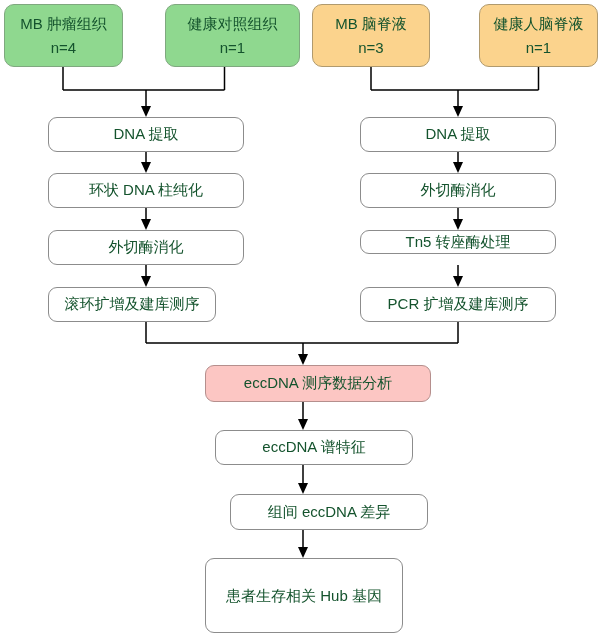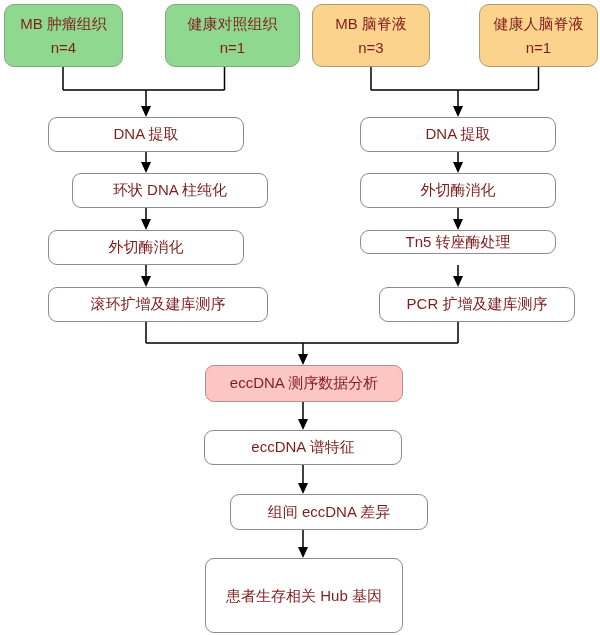--- a/index.html
+++ b/index.html
@@ -23,21 +23,21 @@
   .box {
     position: absolute;
     box-sizing: border-box;
     display: flex;
     align-items: center;
     justify-content: center;
     text-align: center;
     border: 1.5px solid #8c8c8c;
     border-radius: 9px;
     background: #ffffff;
-    color: #7f1d1d;
+    color: #14532d;
     font-size: 15px;
     line-height: 1.25;
   }
   .src {
     flex-direction: column;
     border-radius: 10px;
     line-height: 1.55;
   }
   .green  { background: #8fd88f; border-color: #7fa87f; }
   .yellow { background: #fbd38d; border-color: #b09a6e; }
@@ -94,31 +94,31 @@
   <div class="box src yellow" style="left:312px; top:4px; width:118px; height:63px;">
     <div>MB 脑脊液</div>
     <div>n=3</div>
   </div>
   <div class="box src yellow" style="left:479px; top:4px; width:119px; height:63px;">
     <div>健康人脑脊液</div>
     <div>n=1</div>
   </div>
 
   <div class="box" style="left:48px; top:117px; width:196px; height:35px;">DNA 提取</div>
-  <div class="box" style="left:48px; top:173px; width:196px; height:35px;margin-left:24px;">环状 DNA 柱纯化</div>
+  <div class="box" style="left:48px; top:173px; width:196px; height:35px;">环状 DNA 柱纯化</div>
   <div class="box" style="left:48px; top:230px; width:196px; height:35px;">外切酶消化</div>
-  <div class="box" style="left:48px; top:287px; width:220px; height:35px;">滚环扩增及建库测序</div>
+  <div class="box" style="left:48px; top:287px; width:168px; height:35px;">滚环扩增及建库测序</div>
 
   <div class="box" style="left:360px; top:117px; width:196px; height:35px;">DNA 提取</div>
   <div class="box" style="left:360px; top:173px; width:196px; height:35px;">外切酶消化</div>
   <div class="box" style="left:360px; top:230px; width:196px; height:24px;">Tn5 转座酶处理</div>
-  <div class="box" style="left:360px; top:287px; width:196px; height:35px;margin-left:19px;">PCR 扩增及建库测序</div>
+  <div class="box" style="left:360px; top:287px; width:196px; height:35px;">PCR 扩增及建库测序</div>
 
-  <div class="box pink" style="left:205px; top:365px; width:198px; height:37px;">eccDNA 测序数据分析</div>
+  <div class="box pink" style="left:205px; top:365px; width:226px; height:37px;">eccDNA 测序数据分析</div>
 
-  <div class="box" style="left:204px; top:430px; width:198px; height:35px;">eccDNA 谱特征</div>
+  <div class="box" style="left:215px; top:430px; width:198px; height:35px;">eccDNA 谱特征</div>
   <div class="box" style="left:204px; top:494px; width:198px; height:36px;margin-left:26px;">组间 eccDNA 差异</div>
 
   <div class="box multi" style="left:205px; top:558px; width:198px; height:75px;">
     <div>患者生存相关 Hub 基因</div>
   </div>
 
 </div>
 
 </body></html>

